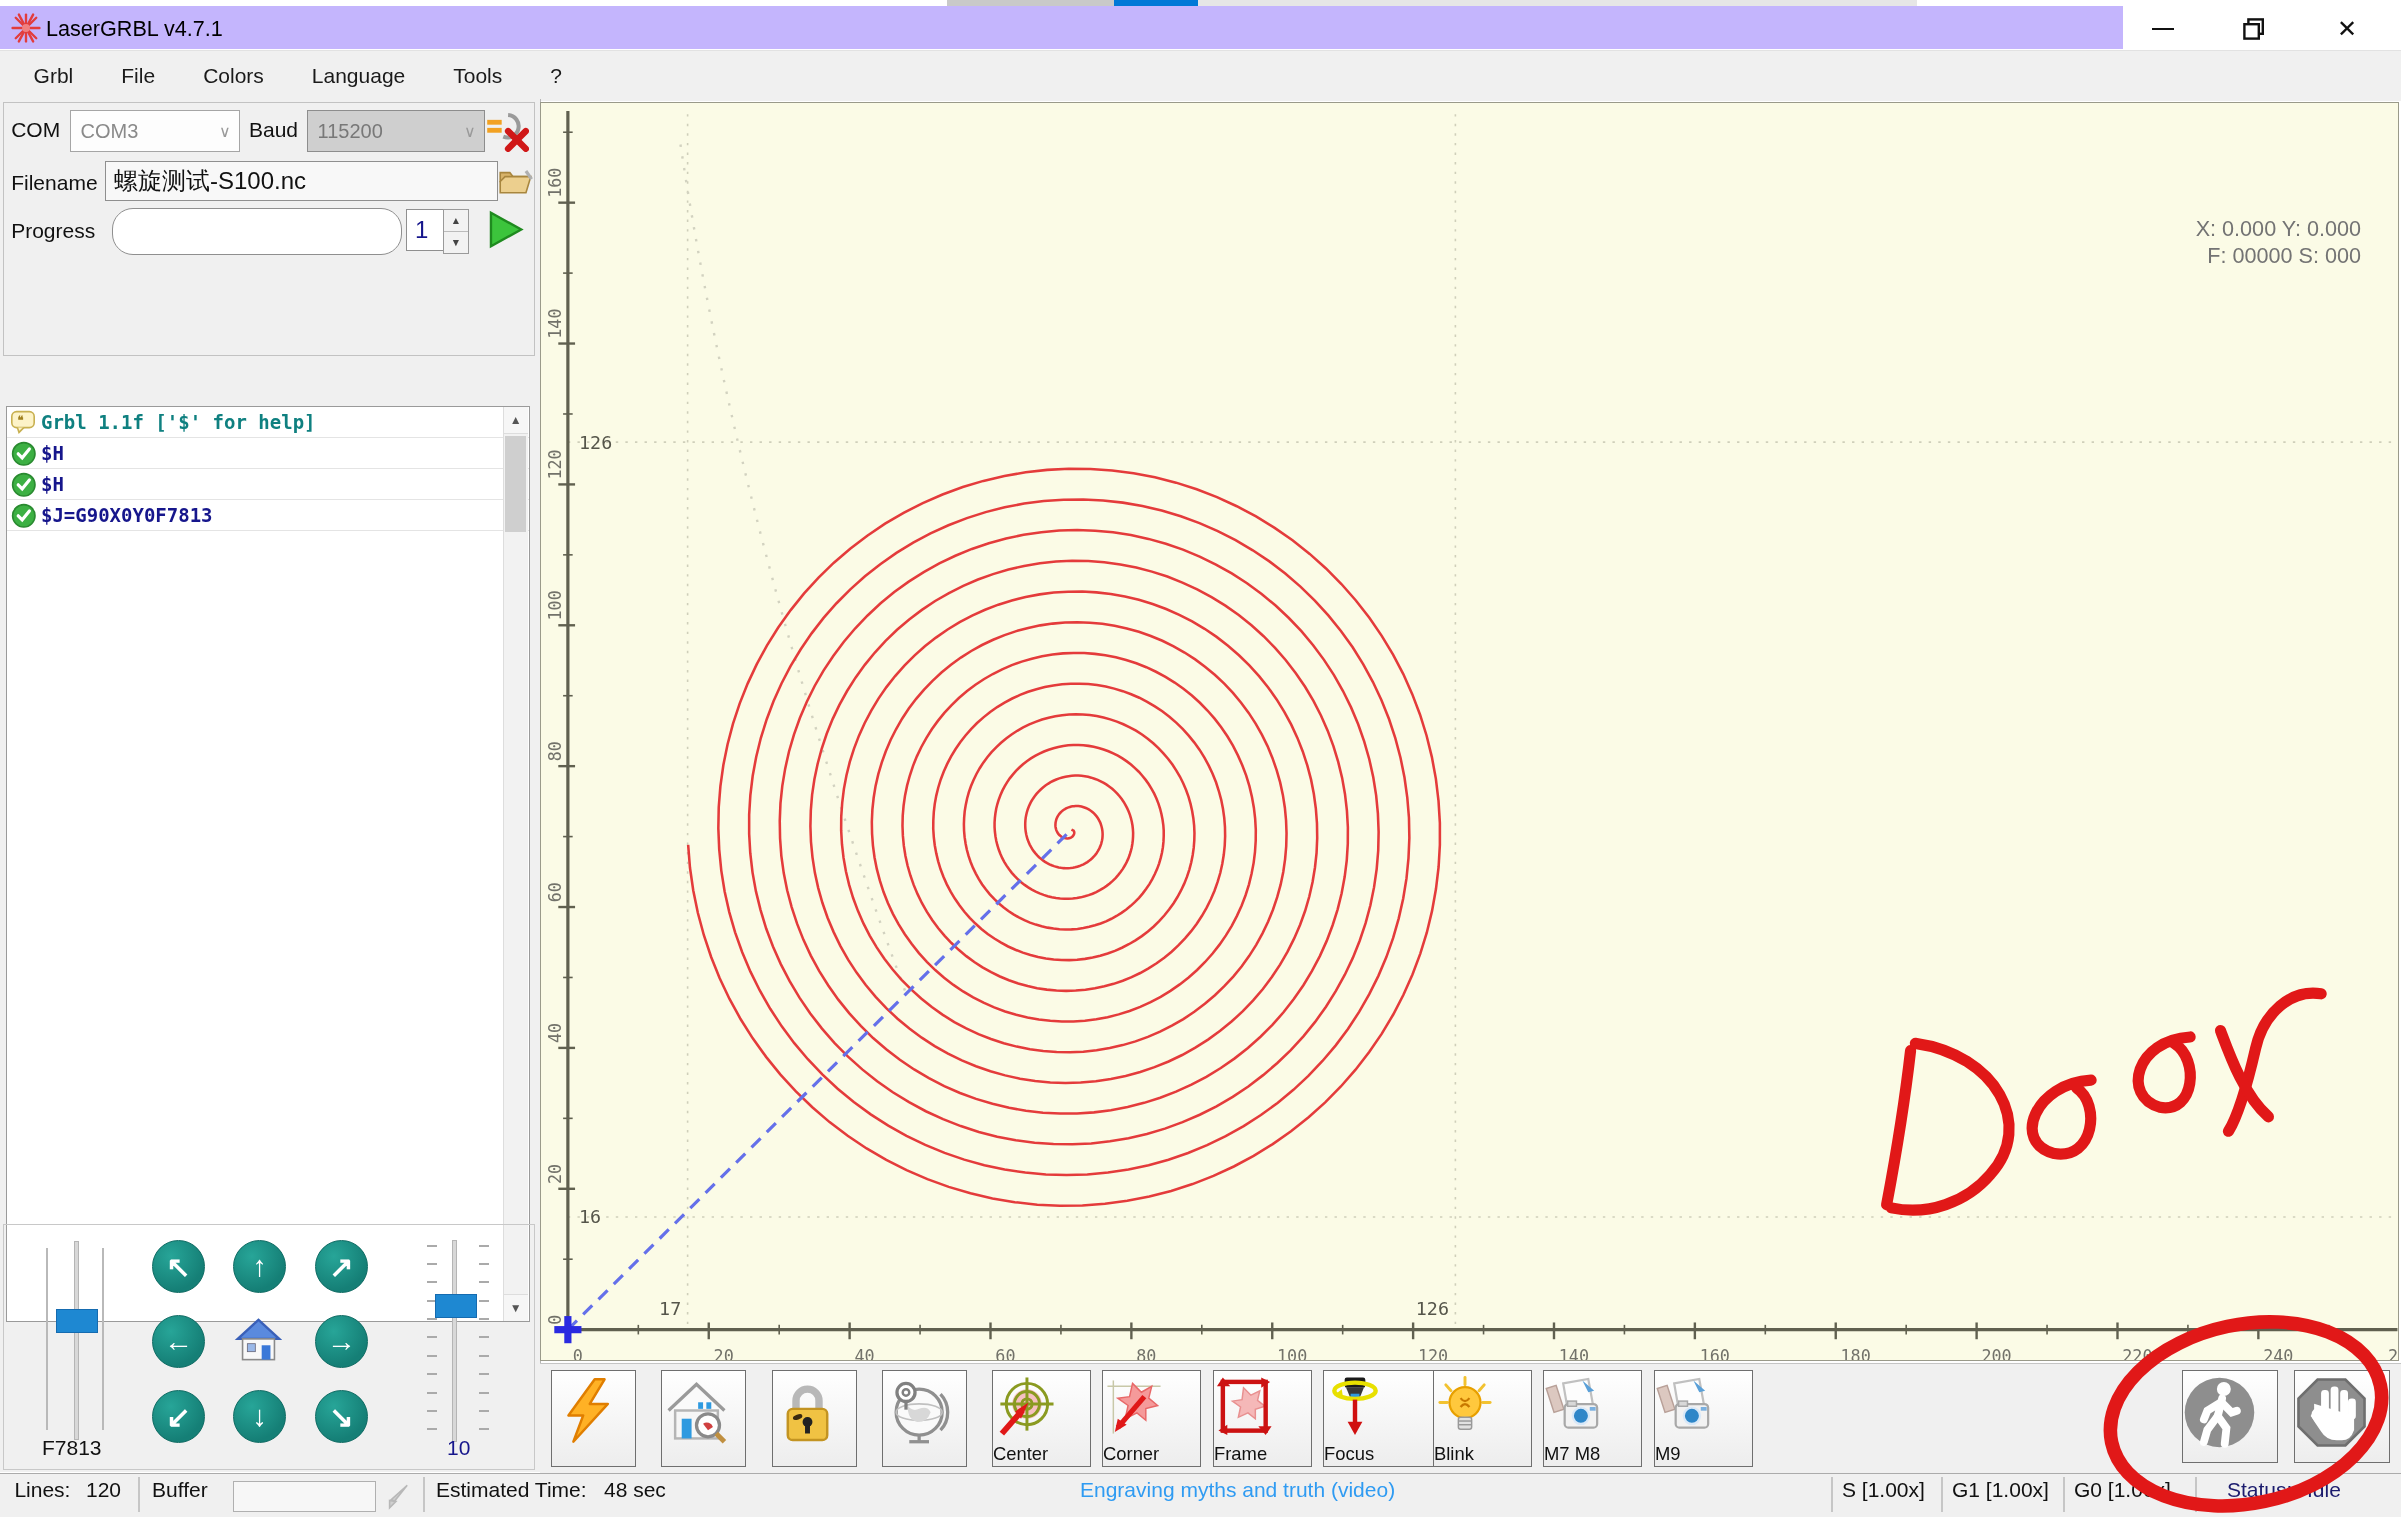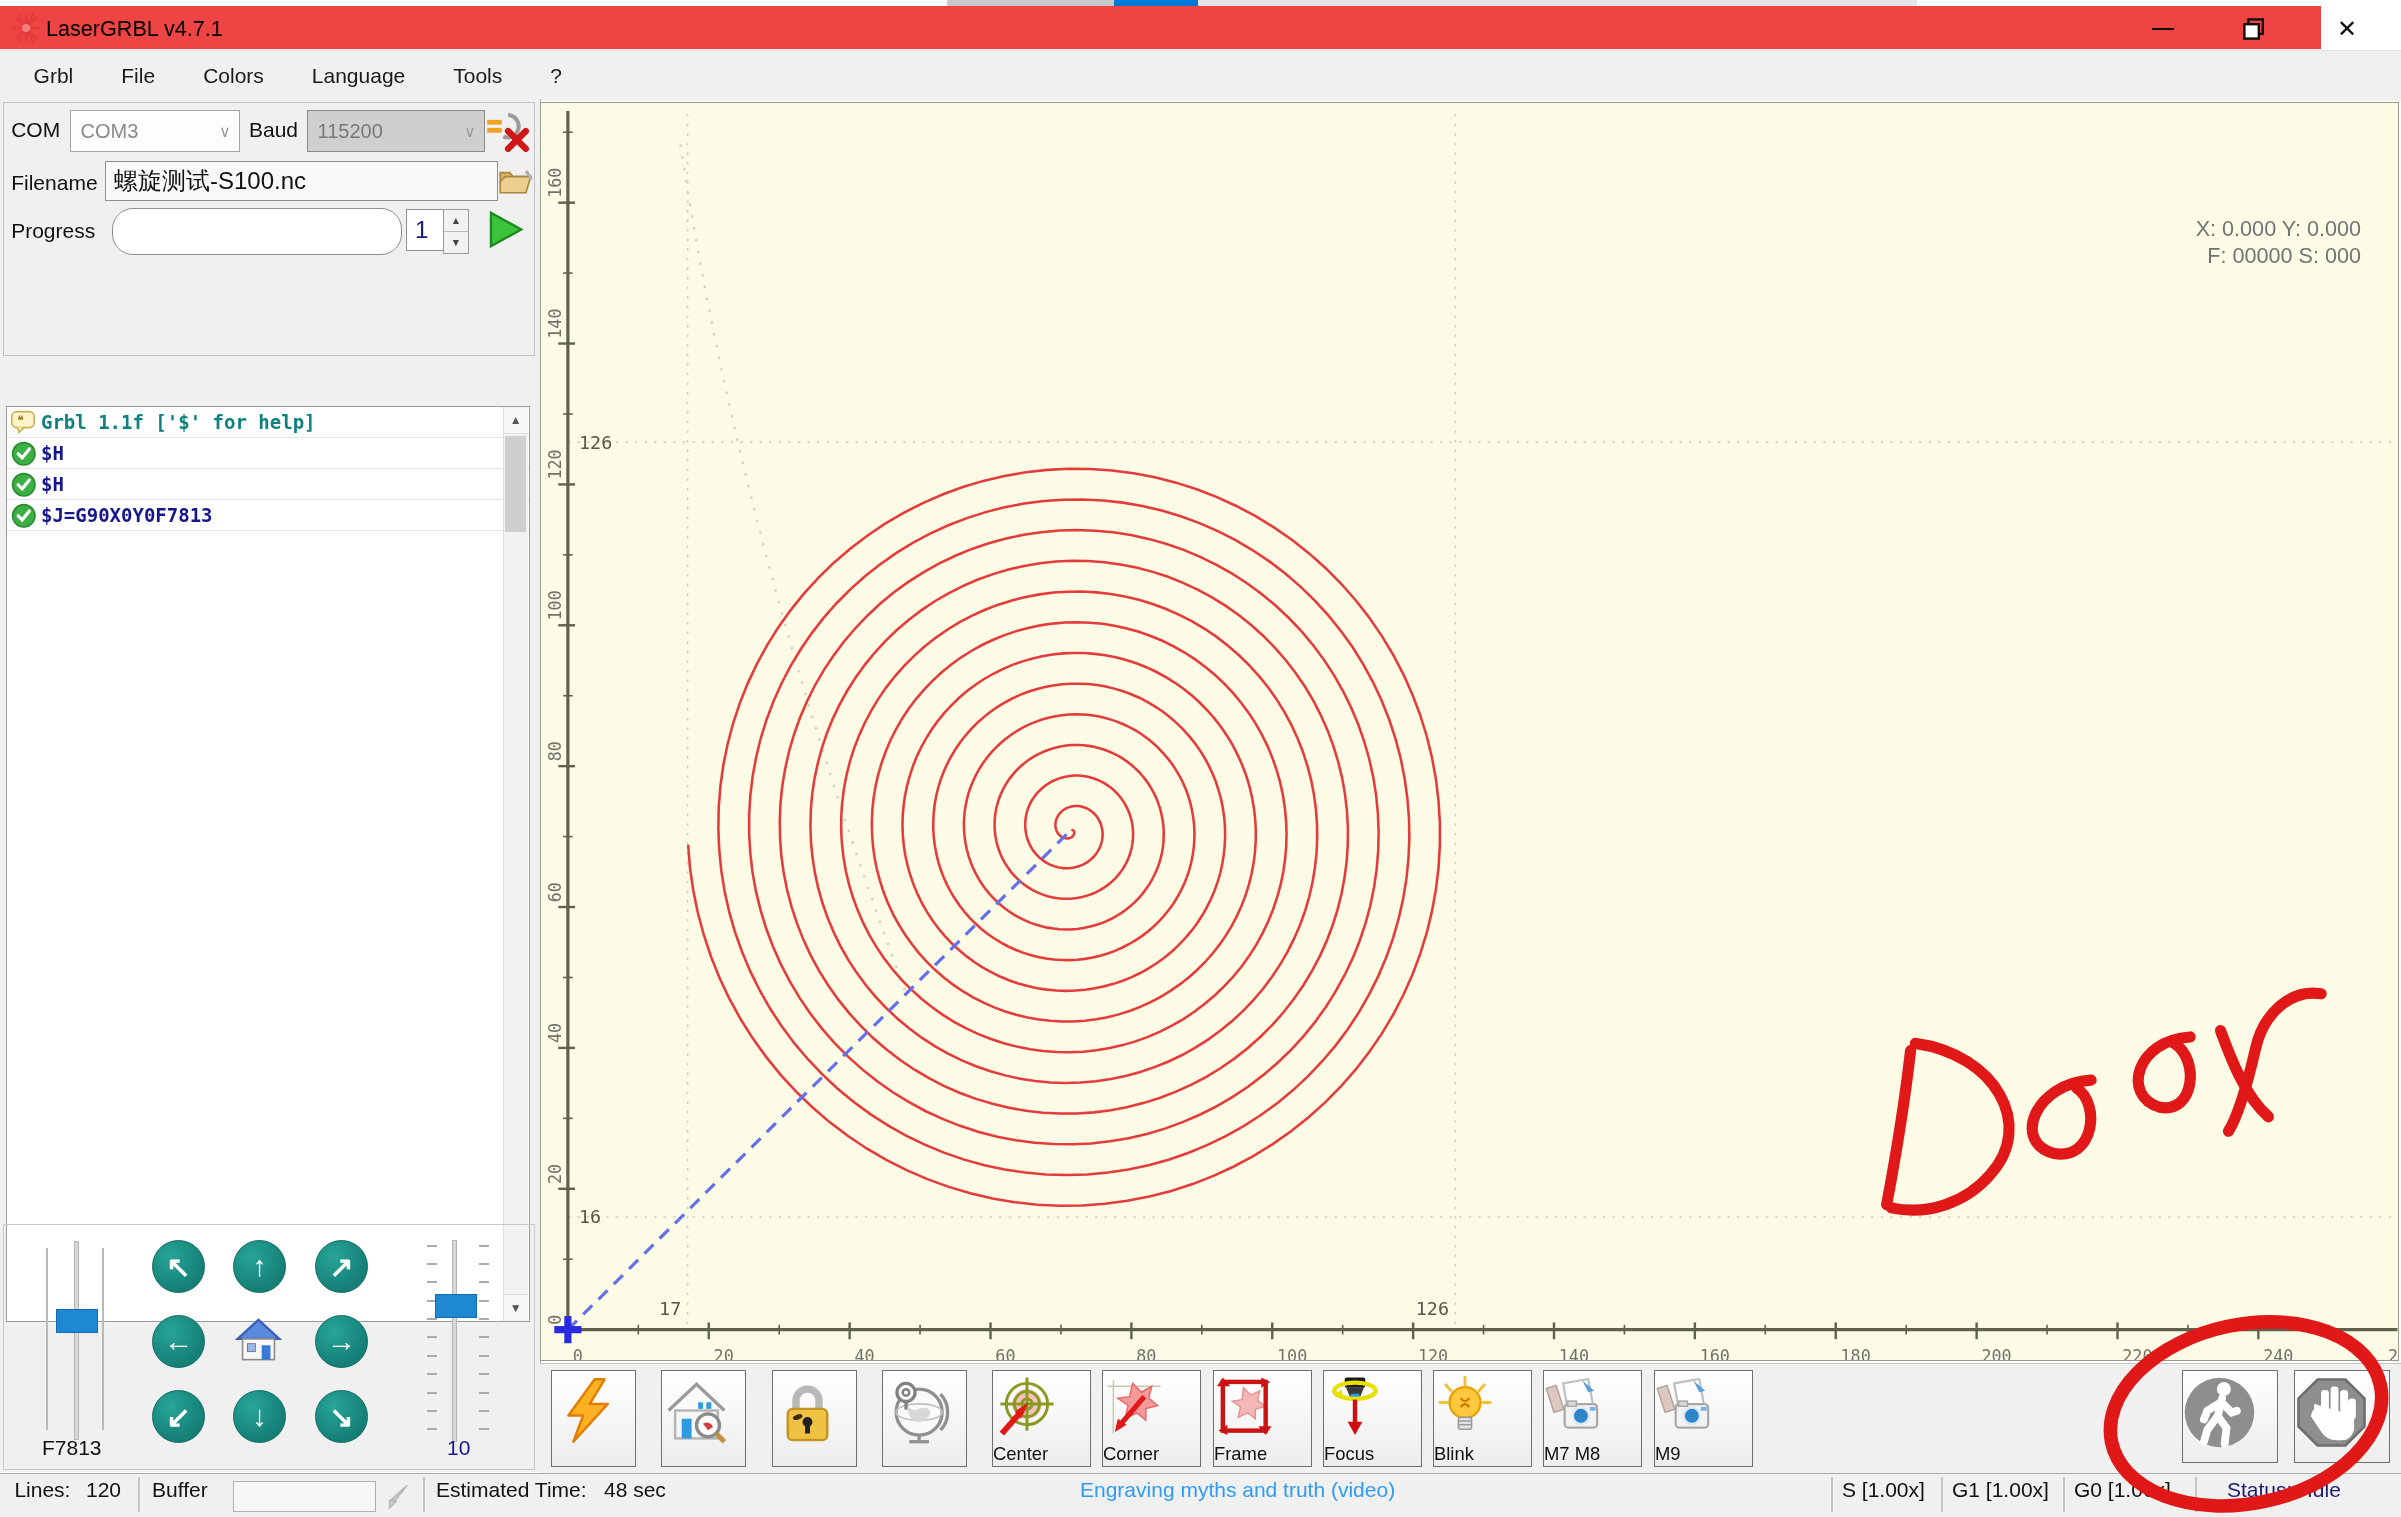--- a/index.html
+++ b/index.html
@@ -1,20 +1,20 @@
 <!DOCTYPE html>
 <html style="font-size:12.8px"><head>
 <meta charset="utf-8">
 <style>
   html,body{margin:0;padding:0;}
   body{width:2401px;height:1518px;position:relative;overflow:hidden;background:#fff;
        font-family:"Liberation Sans",sans-serif;color:#111;}
   .abs{position:absolute;}
   
-  #titlebar{left:0;top:6.4px;width:2321px;height:43px;background:#ef4444;}
+  #titlebar{left:0;top:6.4px;width:2123px;height:43px;background:#c4b5fd;}
   #title-text{left:46px;top:9.6px;font-size:21.6px;color:#000;}
   .winbtn{top:0;width:72px;height:45px;display:flex;align-items:center;justify-content:center;cursor:default;}
   #menubar{left:0;top:50px;width:2401px;height:50px;background:#f0f0f0;border-top:0.8px solid #e2e2e2;display:flex;align-items:center;}
   .menu-item{font-size:21px;color:#1a1a1a;padding:0 24px;height:50px;display:flex;align-items:center;}
   .menu-item:first-child{margin-left:9.6px;}
   
   #leftpanel{left:0;top:99px;width:540px;height:1373px;background:#f0f0f0;border-right:1.6px solid #b5b5b5;}
   .lbl{font-size:21px;color:#111;}
   .combo{background:#fdfdfd;border:1.6px solid #a5a5a5;display:flex;align-items:center;font-size:20px;color:#8a8a8a;padding-left:9.6px;}
   .combo .chev{margin-left:auto;margin-right:8px;color:#9a9a9a;font-size:16px;}
@@ -405,21 +405,21 @@
       <span class="ticon"><svg width="62" height="62" viewBox="0 0 84 84">
           <path d="M40 16 l10 10 12 -6 -3 13 10 8 -13 4 0 13 -10 -8 -13 6 3 -14 -11 -8 13 -2 z" fill="#f5b8b8" stroke="#e89090" stroke-width="2"></path>
           <rect x="12" y="8" width="58" height="66" fill="none" stroke="#cc1212" stroke-width="6"></rect>
           <polygon points="12,2 22,14 4,14" fill="#cc1212"></polygon>
           <polygon points="70,80 60,68 78,68" fill="#cc1212"></polygon>
           <polygon points="76,8 64,16 64,2" fill="#cc1212"></polygon>
           <polygon points="6,74 18,66 18,80" fill="#cc1212"></polygon>
         </svg></span>
       <span class="tlabel">Frame</span>
     </div>
-    <div class="tbtn" style="left: 783px; width: 99px;">
+    <div class="tbtn" style="left: 783px; width: 111px;">
       <span class="ticon"><svg width="62" height="62" viewBox="0 0 84 84">
           <rect x="28" y="2" width="28" height="14" rx="3" fill="#1a1a1a"></rect>
           <path d="M30 16 h24 l-5 12 h-14 z" fill="#383838"></path>
           <rect x="36" y="24" width="12" height="5" fill="#2e9ae0"></rect>
           <ellipse cx="42" cy="20" rx="28" ry="11" fill="none" stroke="#e8e000" stroke-width="6"></ellipse>
           <polygon points="14,26 24,18 26,30" fill="#e8e000"></polygon>
           <line x1="42" y1="32" x2="42" y2="70" stroke="#d01010" stroke-width="6"></line>
           <polygon points="42,80 32,62 52,62" fill="#d01010"></polygon>
         </svg></span>
       <span class="tlabel">Focus</span>

